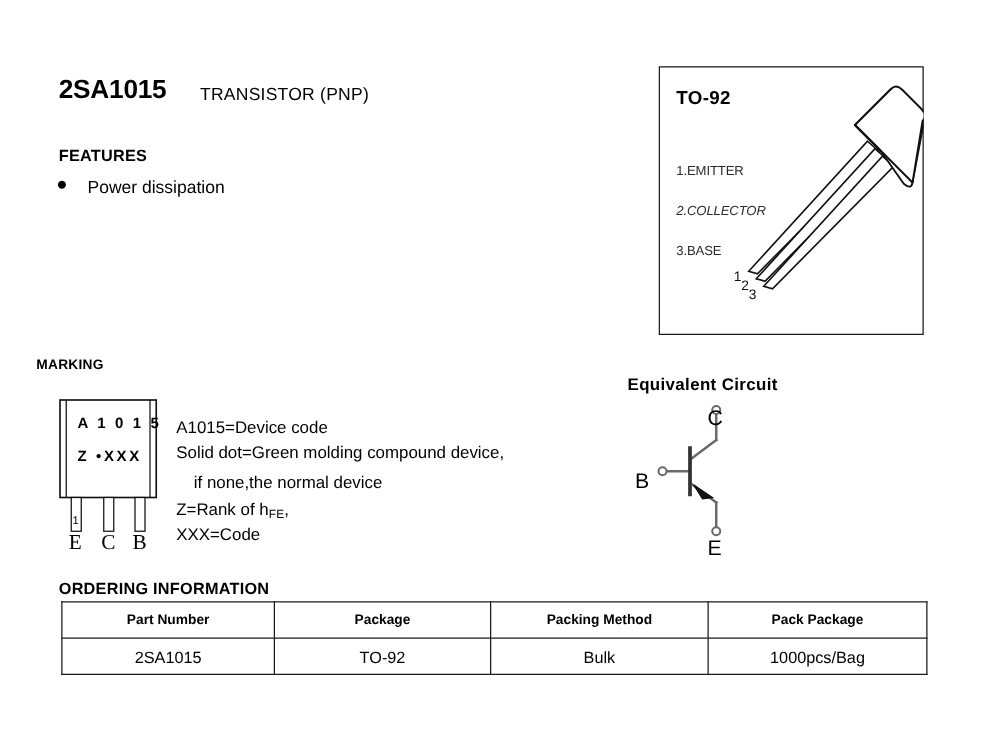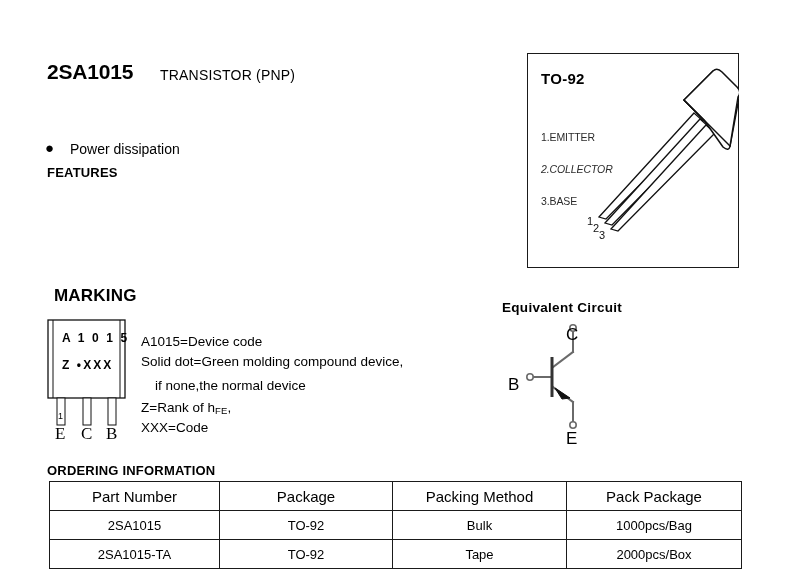--- a/index.html
+++ b/index.html
@@ -29,21 +29,20 @@
     font-size: 14px;
     letter-spacing: 0.2px;
   }
 
   
   #features-heading {
     left: 47px; top: 117px;
     font-size: 13px;
     font-weight: bold;
     letter-spacing: 0.2px;
-    margin-top: 48px;
   }
   #features-bullet {
     left: 45px; top: 140px;
     font-size: 15px;
     line-height: 15px;
   }
   #features-item-0 {
     left: 70px; top: 141px;
     font-size: 14px;
   }
@@ -72,22 +71,22 @@
   #pin-label-1 { top: 139px; font-style: italic; }
   #pin-label-2 { top: 171px; }
 
   #package-drawing {
     left: 527px; top: 53px;
     width: 212px; height: 215px;
   }
 
   
   #marking-heading {
-    left: 54px; top: 286px;
-    font-size: 17px;
+    left: 29px; top: 286px;
+    font-size: 11px;
     font-weight: bold;
     letter-spacing: 0.2px;
   }
   #marking-drawing {
     left: 40px; top: 310px;
     width: 110px; height: 140px;
   }
   #marking-code-line-0 {
     left: 62px; top: 331px;
     font-size: 12px;
@@ -165,22 +164,22 @@
   }
   #ordering-table th, #ordering-table td {
     border: 1.2px solid #1a1a1a;
     text-align: center;
     font-size: 13px;
     font-weight: normal;
     height: 28px;
     padding: 0;
   }
   #ordering-table th {
-    font-weight: normal;
-    font-size: 15px;
+    font-weight: bold;
+    font-size: 11px;
   }
   #ordering-table col.c0 { width: 170px; }
   #ordering-table col.c1 { width: 173px; }
   #ordering-table col.c2 { width: 174px; }
   #ordering-table col.c3 { width: 175px; }
 </style>
 </head>
 <body>
 
 <div class="abs" id="part-title">2SA1015</div>
@@ -301,20 +300,14 @@
       <th>Pack Package</th>
     </tr>
   </thead>
   <tbody>
     <tr>
       <td>2SA1015</td>
       <td>TO-92</td>
       <td>Bulk</td>
       <td>1000pcs/Bag</td>
     </tr>
-    <tr>
-      <td>2SA1015-TA</td>
-      <td>TO-92</td>
-      <td>Tape</td>
-      <td>2000pcs/Box</td>
-    </tr>
   </tbody>
 </table>
 
 </body></html>

